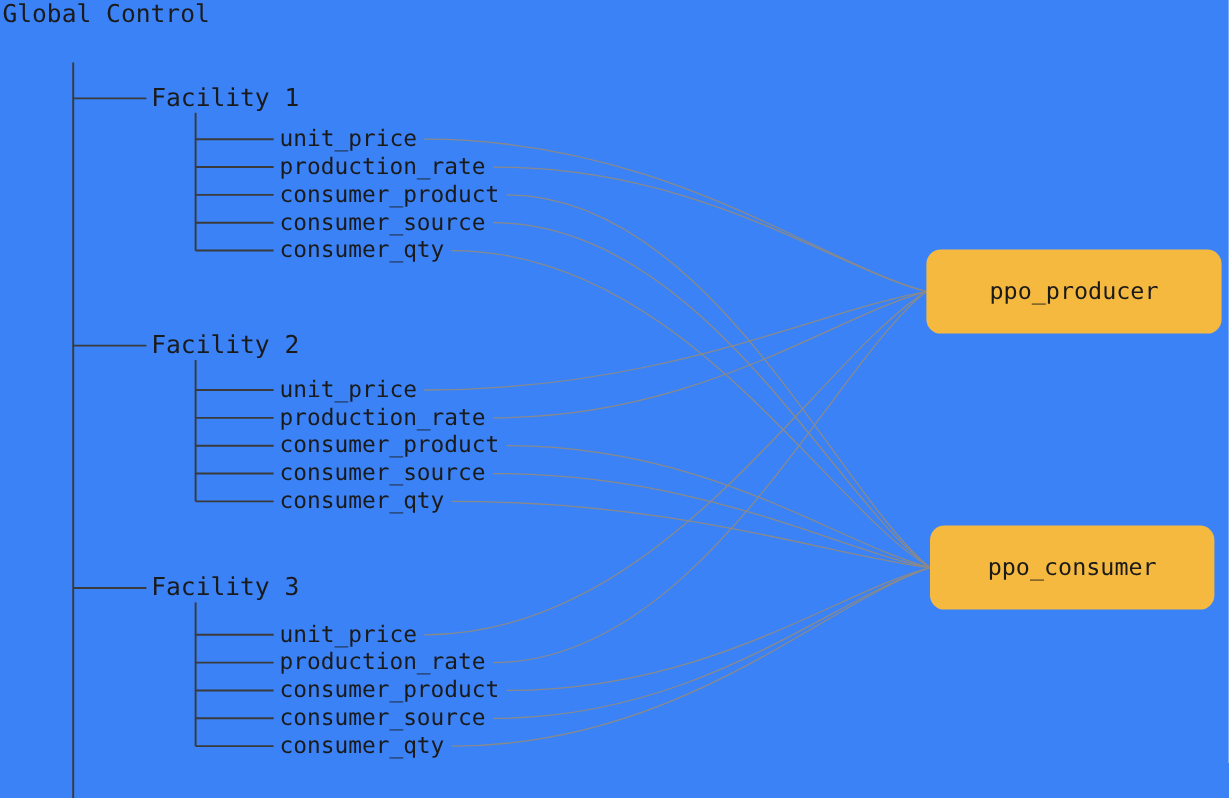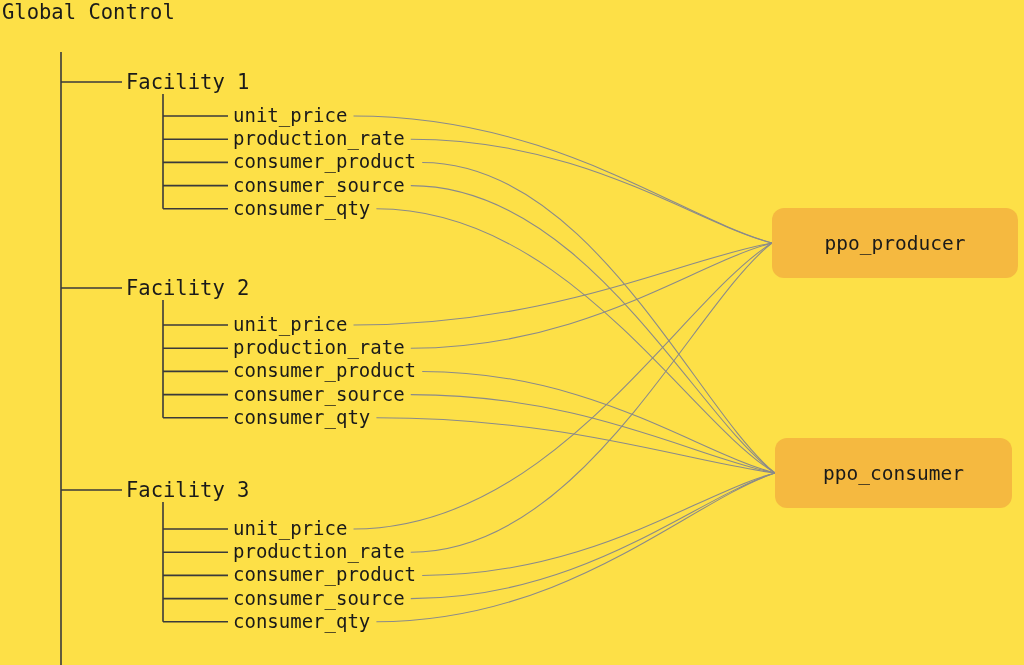--- a/index.html
+++ b/index.html
@@ -10,21 +10,21 @@
   body {
     width: 1024px;
     height: 665px;
     overflow: hidden;
     font-family: "DejaVu Sans Mono", "Liberation Mono", monospace;
   }
   #canvas {
     position: relative;
     width: 1024px;
     height: 665px;
-    background: #fde047;
+    background: #3b82f6;
   }
   svg.layer {
     position: absolute;
     top: 0;
     left: 0;
     width: 1024px;
     height: 665px;
   }
   .tree-line {
     stroke: #3a3a3a;

